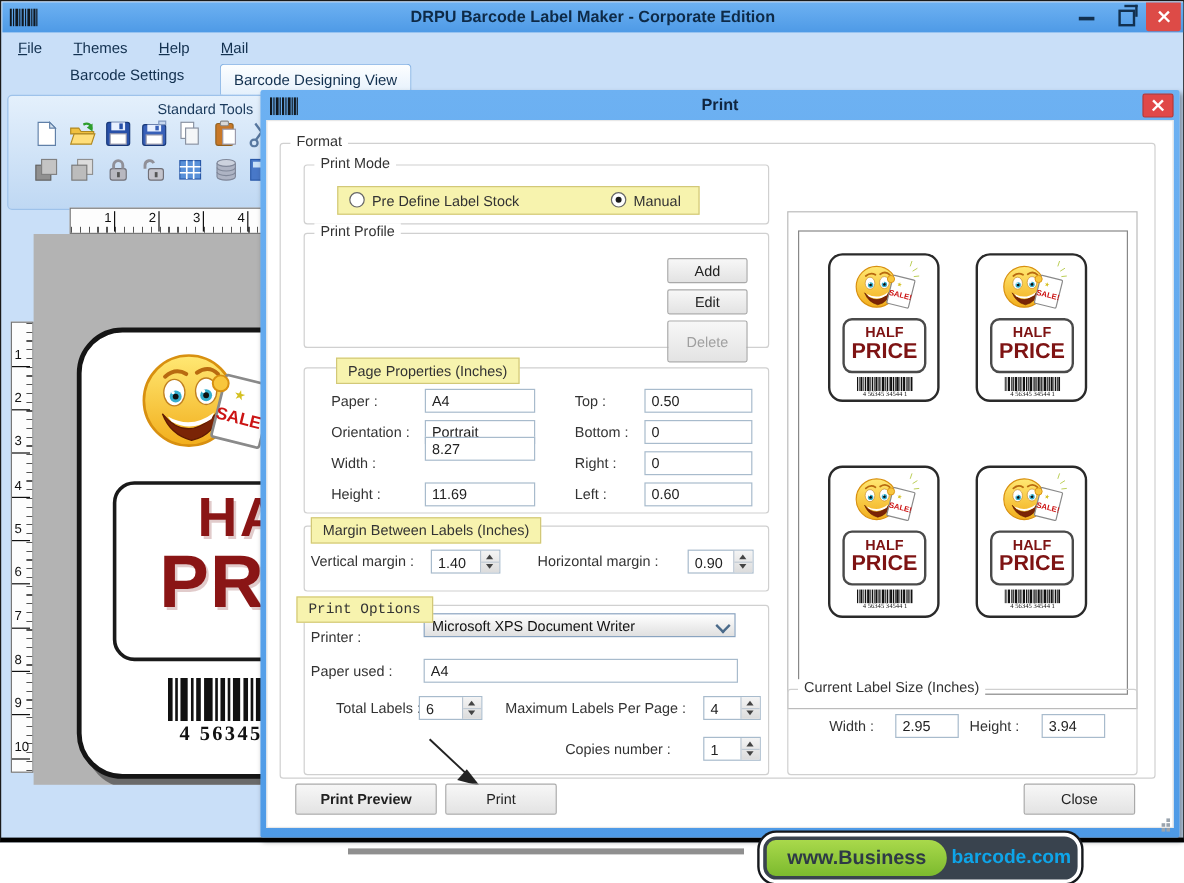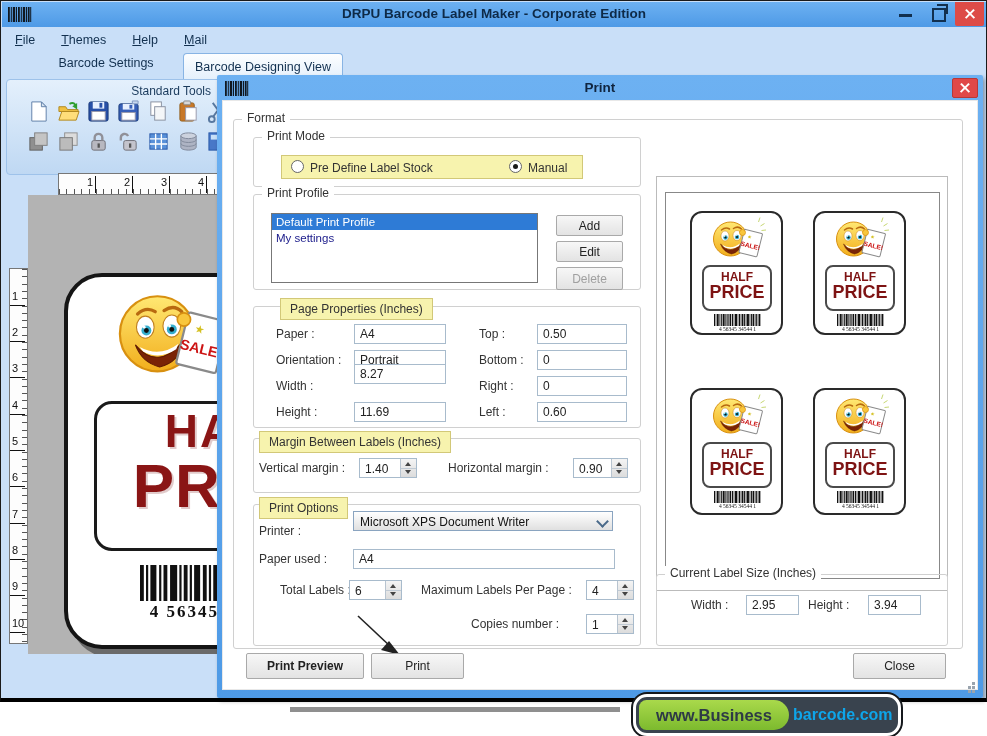--- a/index.html
+++ b/index.html
@@ -359,27 +359,23 @@
       </div>
       <div class="hl-bar" style="left:58px;top:54px;width:302px;height:24px;"></div>
       <div class="radio" style="left:68px;top:59px;"></div>
       <div class="dlabel" style="left:87px;top:60px;">Pre Define Label Stock</div>
       <div class="radio sel" style="left:286px;top:59px;"></div>
       <div class="dlabel" style="left:305px;top:60px;">Manual</div>
 
       <div class="gb" style="left:30px;top:93px;width:388px;height:96px;">
         <span class="gb-label">Print Profile</span>
       </div>
-      <div class="plist" style="left:48px;top:112px;width:267px;height:70px;">
-        <div class="row sel">Default Print Profile</div>
-        <div class="row">My settings</div>
-      </div>
       <div class="btn" style="left:333px;top:114px;width:67px;height:21px;">Add</div>
       <div class="btn" style="left:333px;top:140px;width:67px;height:21px;">Edit</div>
-      <div class="btn disabled" style="left:333px;top:166px;width:67px;height:23px;">Delete</div>
+      <div class="btn disabled" style="left:333px;top:166px;width:67px;height:35px;">Delete</div>
 
       <div class="gb" style="left:30px;top:205px;width:388px;height:122px;"></div>
       <div class="hl-tag" style="left:36px;top:197px;margin-left:21px;">Page Properties (Inches)</div>
 
       <div class="dlabel" style="left:53px;top:226px;">Paper :</div>
       <input class="tfield" style="left: 131px; top: 223px; width: 92px;" readonly="" value="A4">
       <div class="dlabel" style="left:53px;top:252px;">Orientation :</div>
       <input class="tfield" style="left: 131px; top: 249px; width: 92px;" readonly="" value="Portrait">
       <div class="dlabel" style="left:53px;top:278px;">Width :</div>
       <input class="tfield" style="left: 131px; top: 263px; width: 92px;" readonly="" value="8.27">
@@ -408,21 +404,21 @@
       <div class="dlabel" style="left:225px;top:360px;">Horizontal margin :</div>
       <div class="spin" style="left:350px;top:357px;width:55px;">
         <span class="sval">0.90</span>
         <span class="sbtns">
             <i class="sup"></i>
             <i class="sdn"></i>
           </span>
       </div>
 
       <div class="gb" style="left:30px;top:403px;width:388px;height:142px;"></div>
-      <div class="hl-tag" style="left:36px;top:396px;">Print Options</div>
+      <div class="hl-tag" style="left:24px;top:396px;font-family:Liberation Mono, monospace;">Print Options</div>
 
       <div class="dlabel" style="left:36px;top:423px;">Printer :</div>
       <div class="dd" style="left:130px;top:410px;width:260px;">
         <span class="ddval">Microsoft XPS Document Writer</span>
         <span class="chev"></span>
       </div>
 
       <div class="dlabel" style="left:36px;top:451px;">Paper used :</div>
       <input class="tfield" style="left: 130px; top: 448px; width: 262px;" readonly="" value="A4">
 

